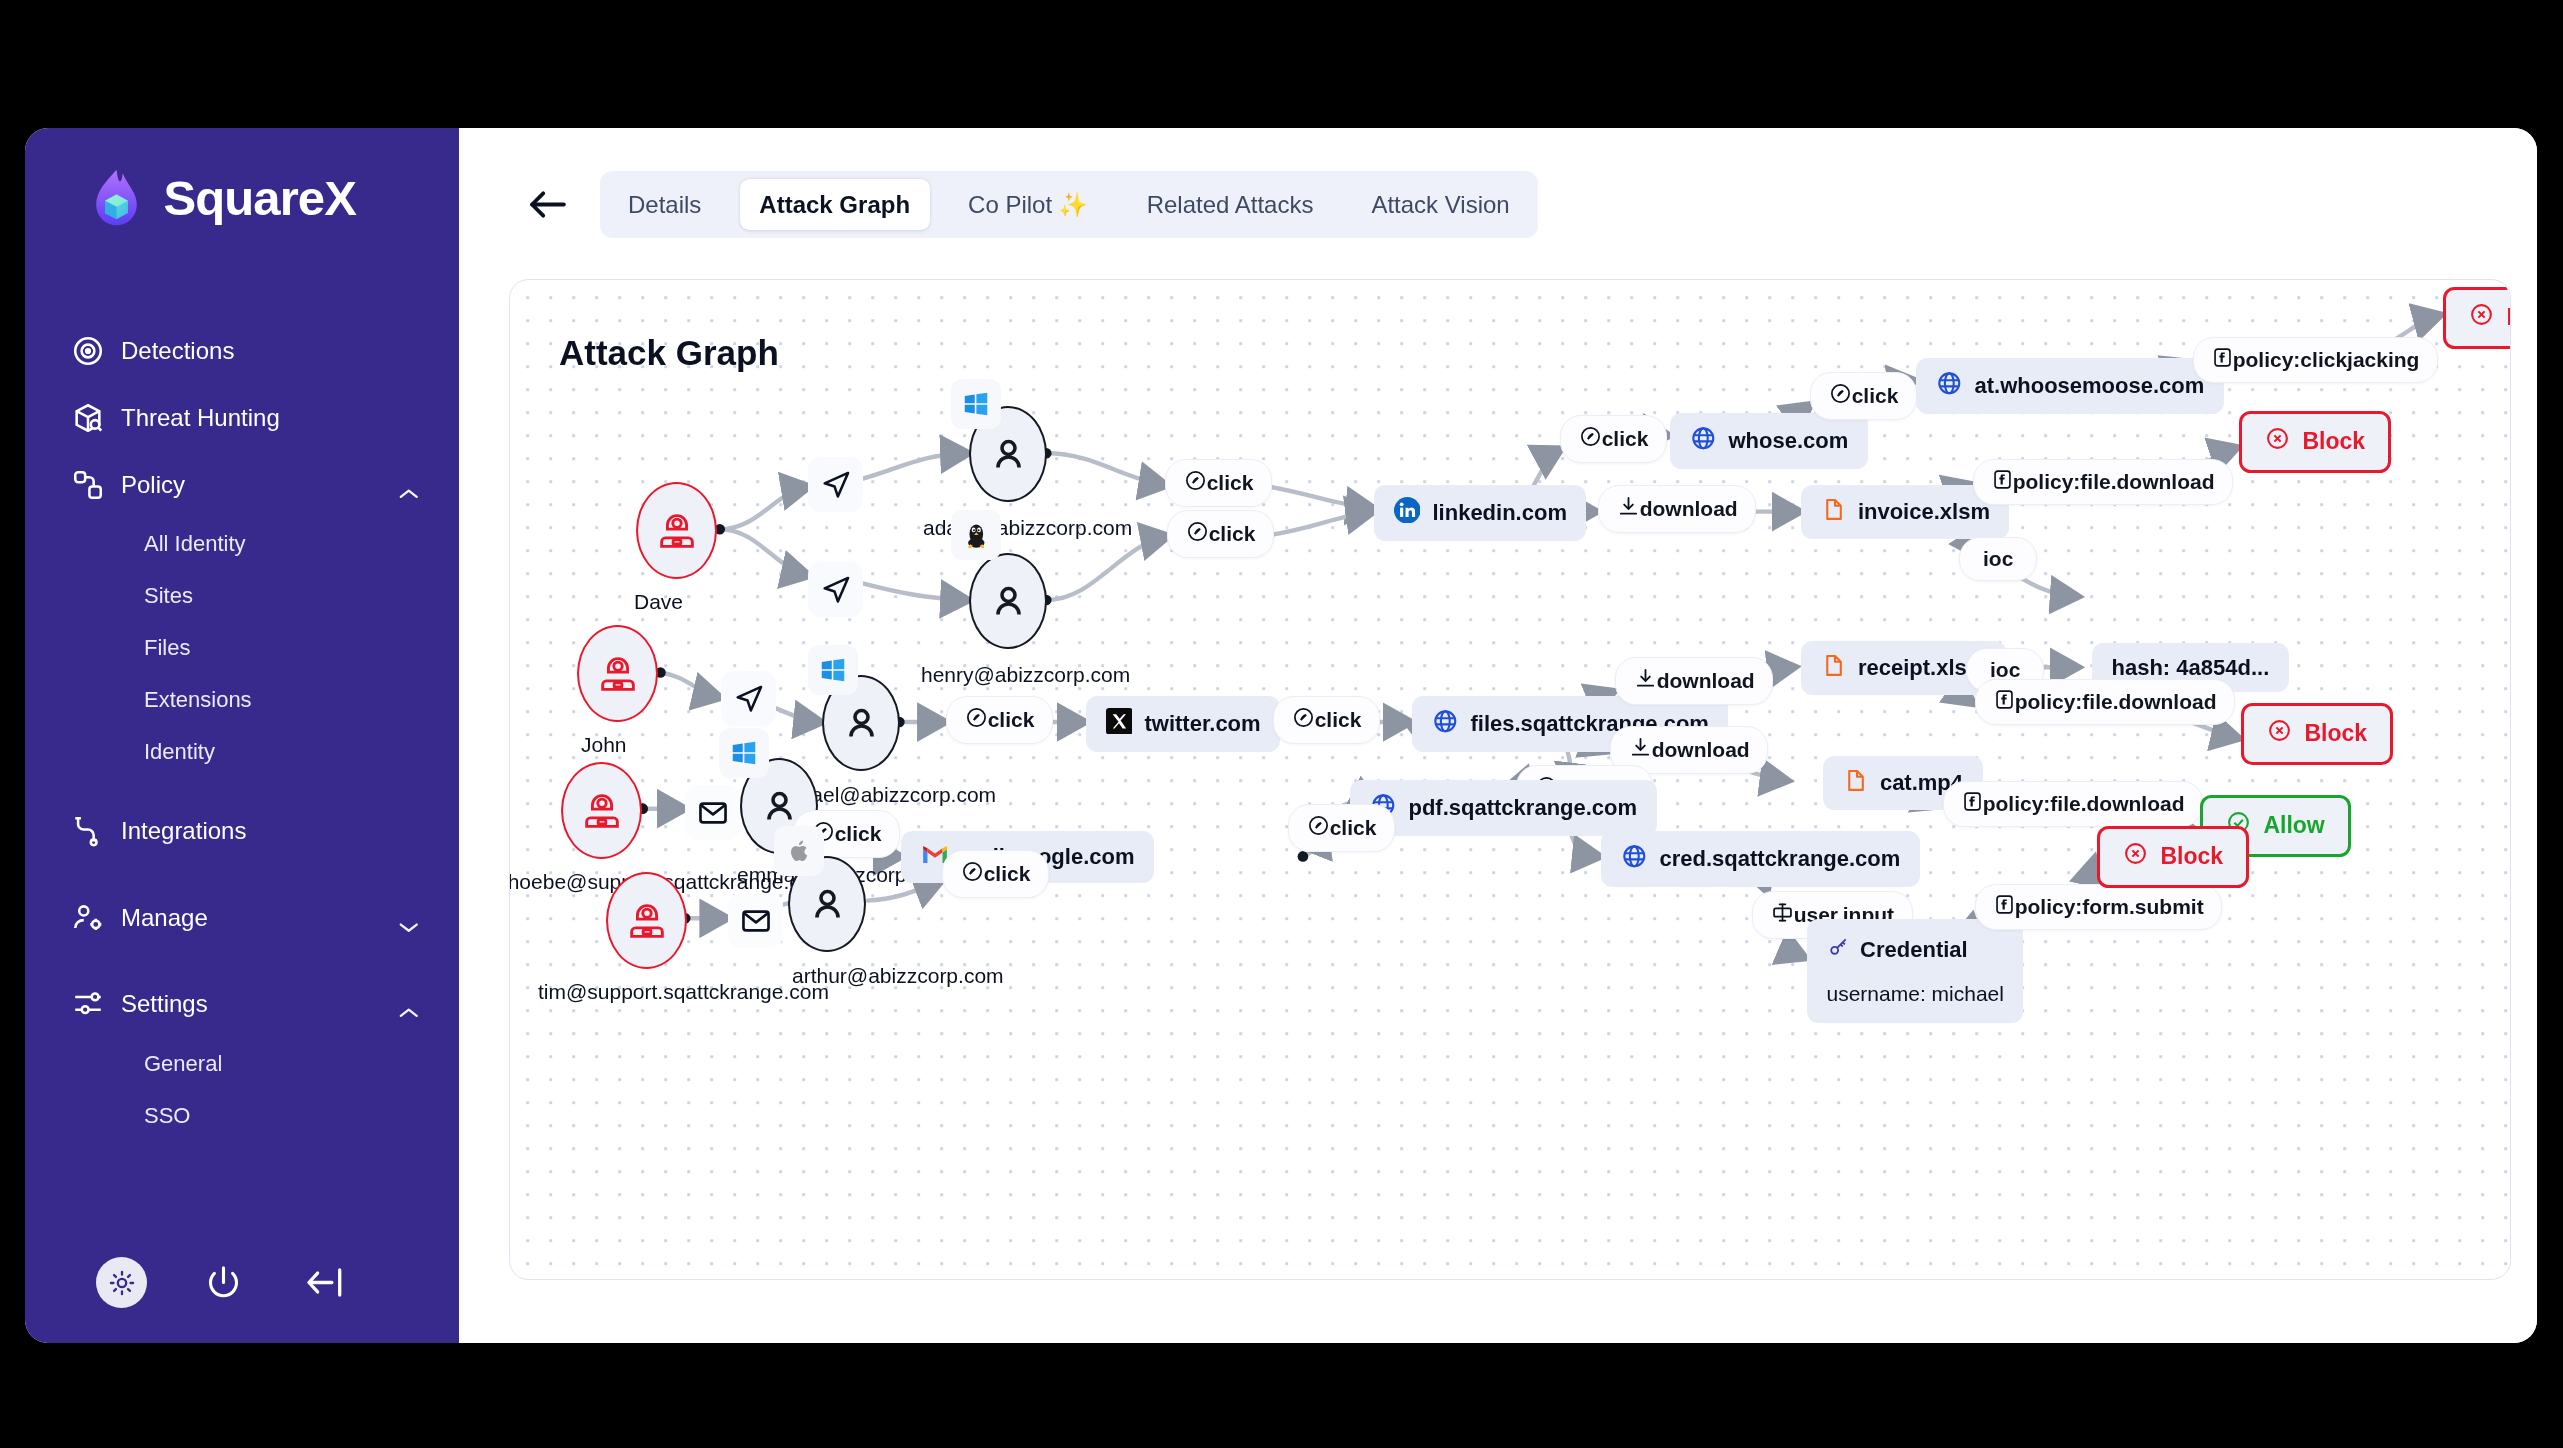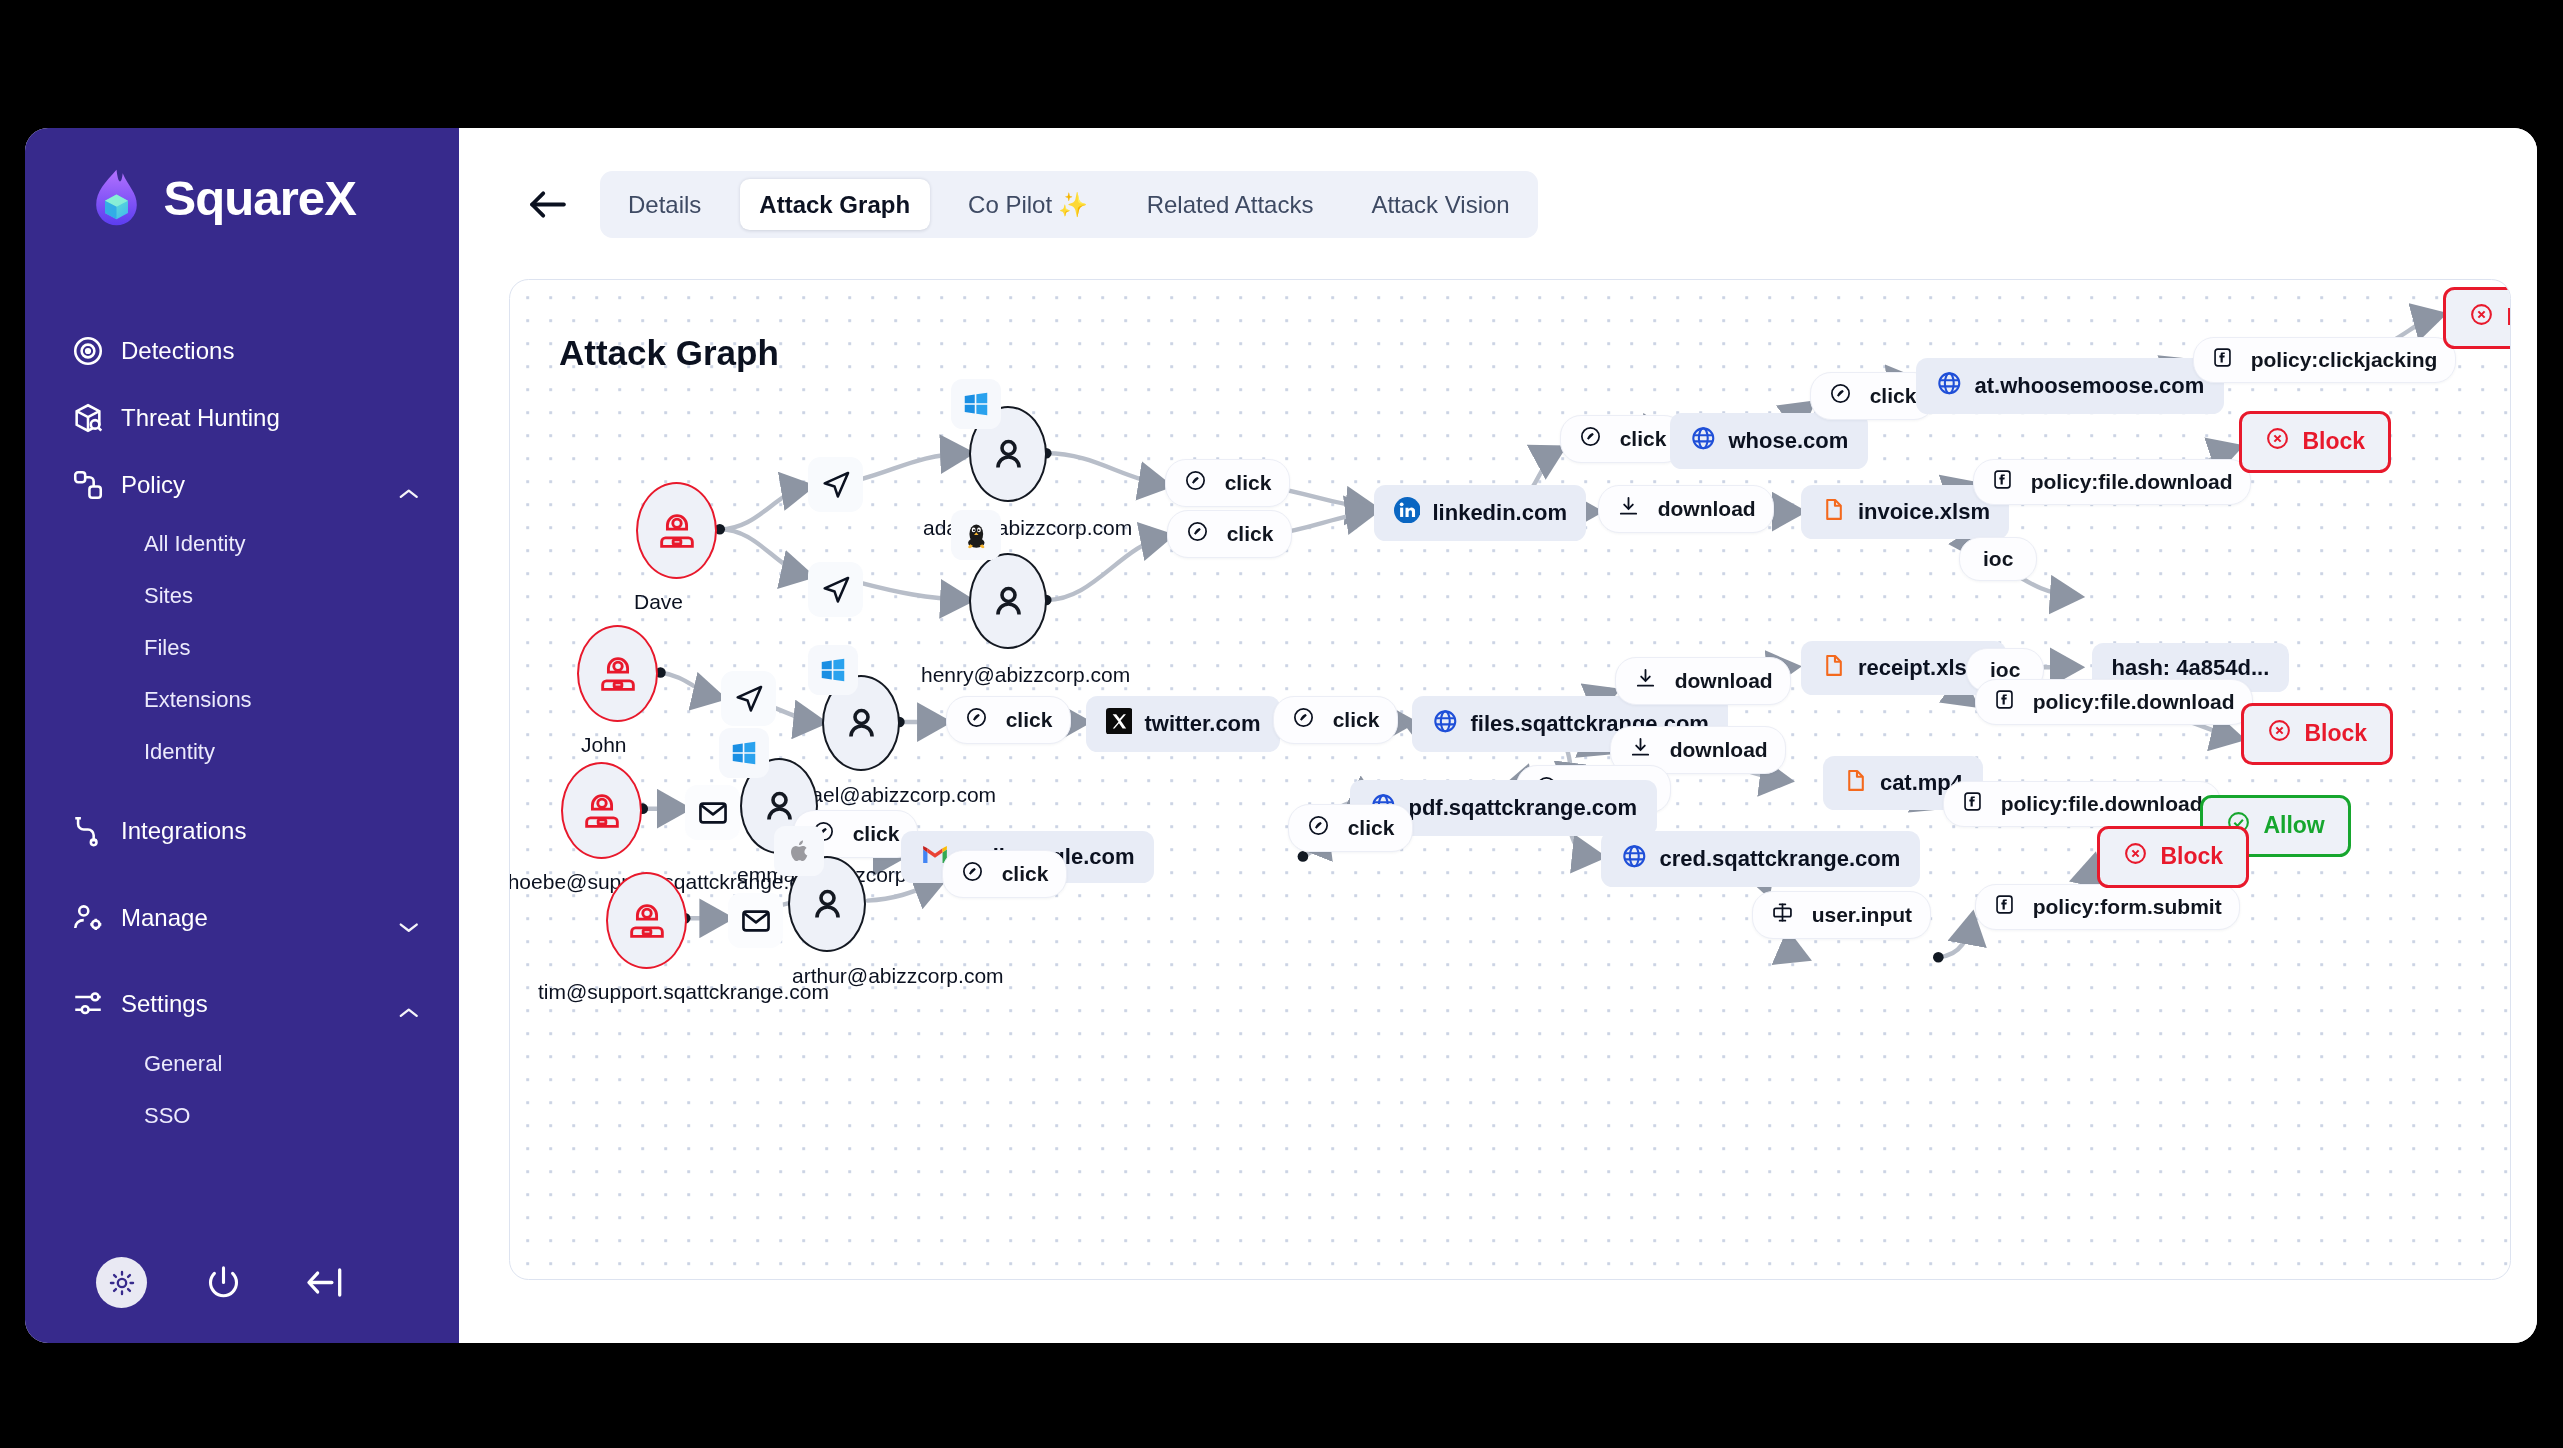--- a/index.html
+++ b/index.html
@@ -81,21 +81,21 @@
   
   .n { position:absolute; }
 
   .pill {
     display:flex; align-items:center; gap:12.4px;
     background:#e8ecf6; border-radius:11.5px; padding:11.5px 19.5px;
     font-size:22px; font-weight:700; color:#0b1120; white-space:nowrap;
     cursor:pointer;
   }
   .edgepill {
-    display:flex; align-items:center; gap:18px;
+    display:flex; align-items:center; gap:0;
     background:#fdfdff; border:1.3px solid #eceef6; border-radius:21px;
     padding:8.9px 17.7px; font-size:21px; font-weight:600; color:#10151f;
     white-space:nowrap; box-shadow:0 0.9px 2.7px rgba(20,30,60,.05);
   }
   .edgepill.plain { padding:8.9px 23px; }
 
   .verdict {
     display:flex; align-items:center; gap:12.4px; background:#eef1f8;
     border:3.5px solid #e8192c; border-radius:11.5px; padding:12.4px 23px;
     font-size:23px; font-weight:700; color:#e8192c; white-space:nowrap;
@@ -998,20 +998,34 @@
           <div class="edgepill">
             <span><svg width="23" height="23" viewBox="0 0 24 24" fill="none" stroke="#0b1120" stroke-width="1.8" stroke-linecap="round">
                   <path d="M12 3.5v17"></path>
                   <path d="M9 3.5h6M9 20.5h6"></path>
                   <rect x="3.2" y="7.6" width="17.6" height="8.8" rx="1.8"></rect>
                 </svg></span>
             <span>user.input</span>
           </div>
         </div>
 
+        <div class="n" style="left:1297px;top:639px;">
+          <div class="credcard">
+            <div class="ct">
+              <span><svg width="23" height="23" viewBox="0 0 24 24" fill="none" stroke="#3b3ba8" stroke-width="1.9">
+                    <circle cx="8" cy="16" r="3.6"></circle>
+                    <path d="M10.6 13.4 19.5 4.5"></path>
+                    <path d="M16.4 7.6 18.6 9.8"></path>
+                    <path d="M14.2 9.8 16.4 12"></path>
+                  </svg></span>
+              <span>Credential</span>
+            </div>
+            <div class="cv">username: michael</div>
+          </div>
+        </div>
 
         <div class="n" style="left:1465px;top:604px;">
           <div class="edgepill">
             <span><svg width="21" height="21" viewBox="0 0 24 24">
                   <rect x="3.5" y="2.5" width="17" height="19" rx="3" fill="none" stroke="#0b1120" stroke-width="1.9"></rect>
                   <path d="M14.6 6.4h-3.1c-1 0-1.7.8-1.7 1.8v1.5H8.4v2.4h1.4v5.5h2.5v-5.5h1.9l.4-2.4h-2.3V8.7c0-.4.2-.6.6-.6h1.7Z" fill="#0b1120"></path>
                 </svg></span>
             <span>policy:form.submit</span>
           </div>
         </div>

